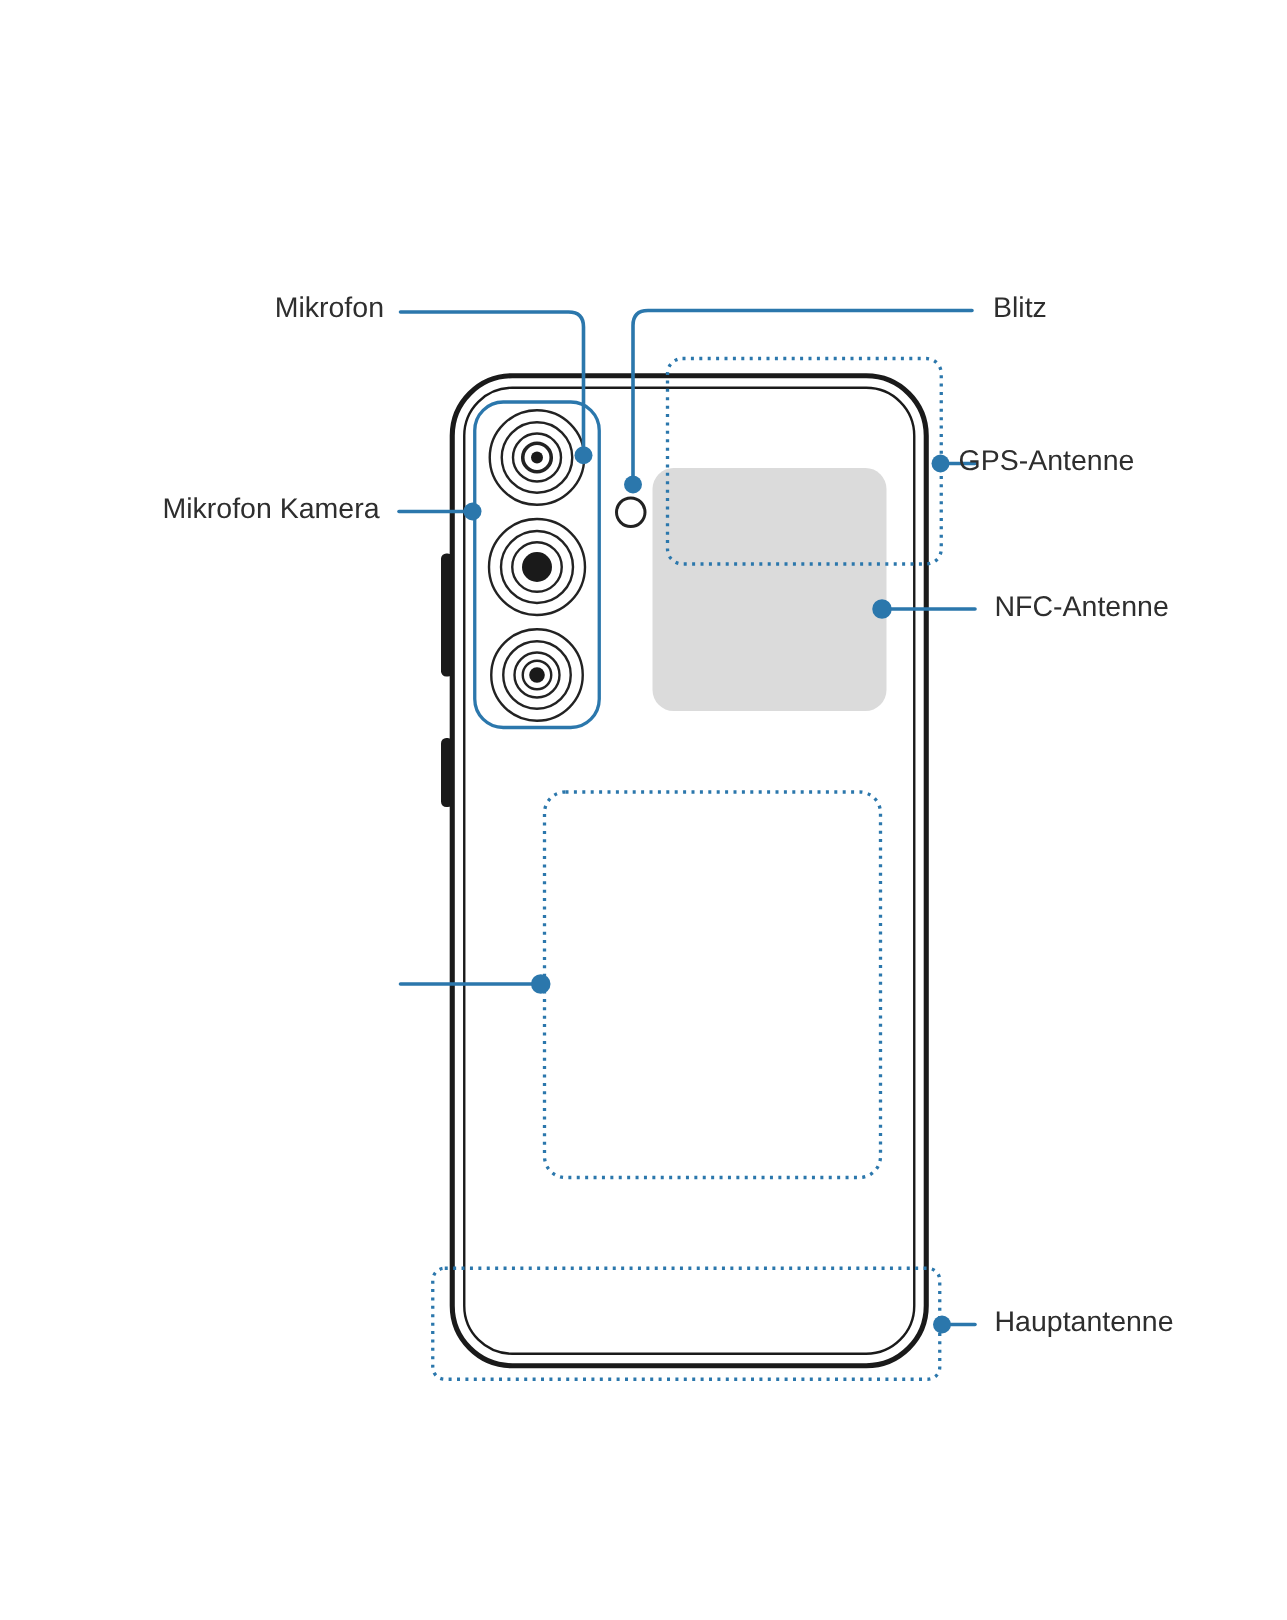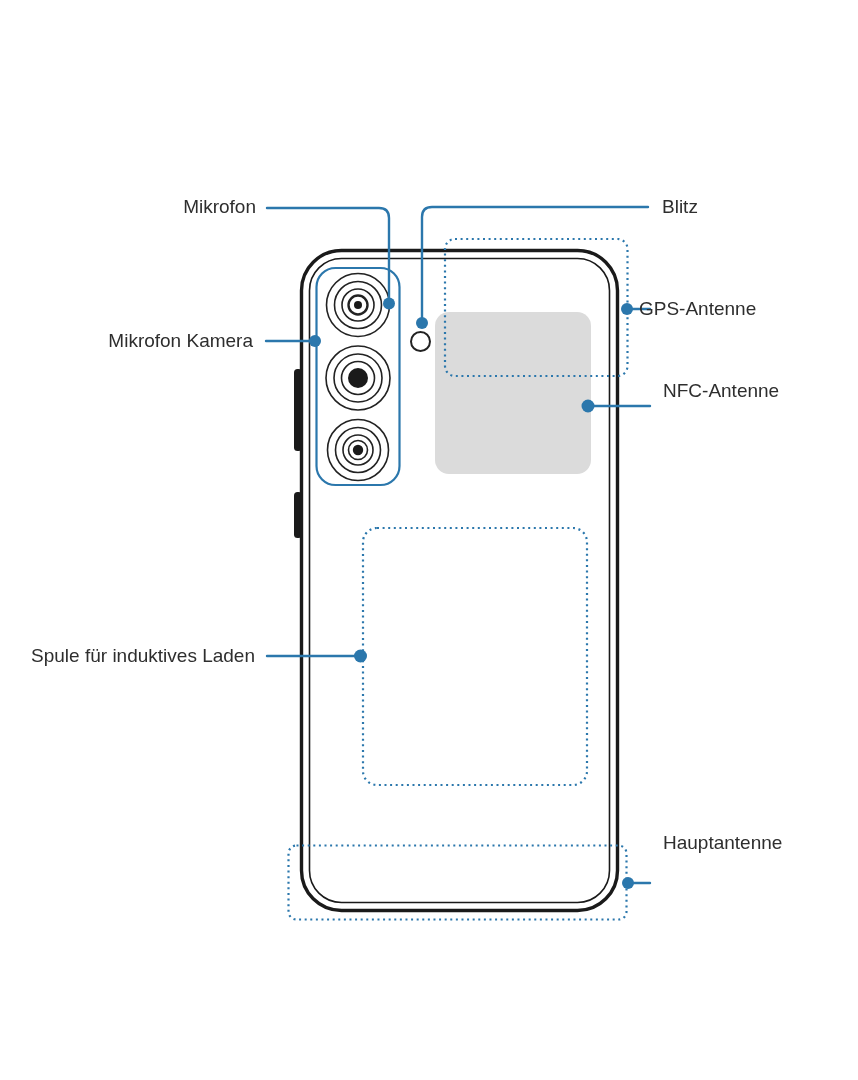--- a/index.html
+++ b/index.html
@@ -132,17 +132,16 @@
         <path class="lead" d="M 650 852 H 631"></path>
         <circle class="lead-dot" cx="628" cy="852" r="6"></circle>
       </g>
     </g>
   </svg>
 
   <div class="label r" style="right:602px; top:176px">Mikrofon</div>
   <div class="label" style="left:662px; top:176px">Blitz</div>
   <div class="label r" style="right:605px; top:310px">Mikrofon Kamera</div>
   <div class="label" style="left:639px; top:278px">GPS-Antenne</div>
-  <div class="label" style="left:663px; top:360px">NFC-Antenne</div>
-  <div class="label r" style="right:603px; top:625px">Spule für induktives Laden</div>
-  <div class="label" style="left:663px; top:812px">Hauptantenne</div>
+  <div class="label" style="left:663px; top:375px">NFC-Antenne</div>
+  <div class="label" style="left:663px; top:852px">Hauptantenne</div>
 
 </div>
 
 </body></html>

